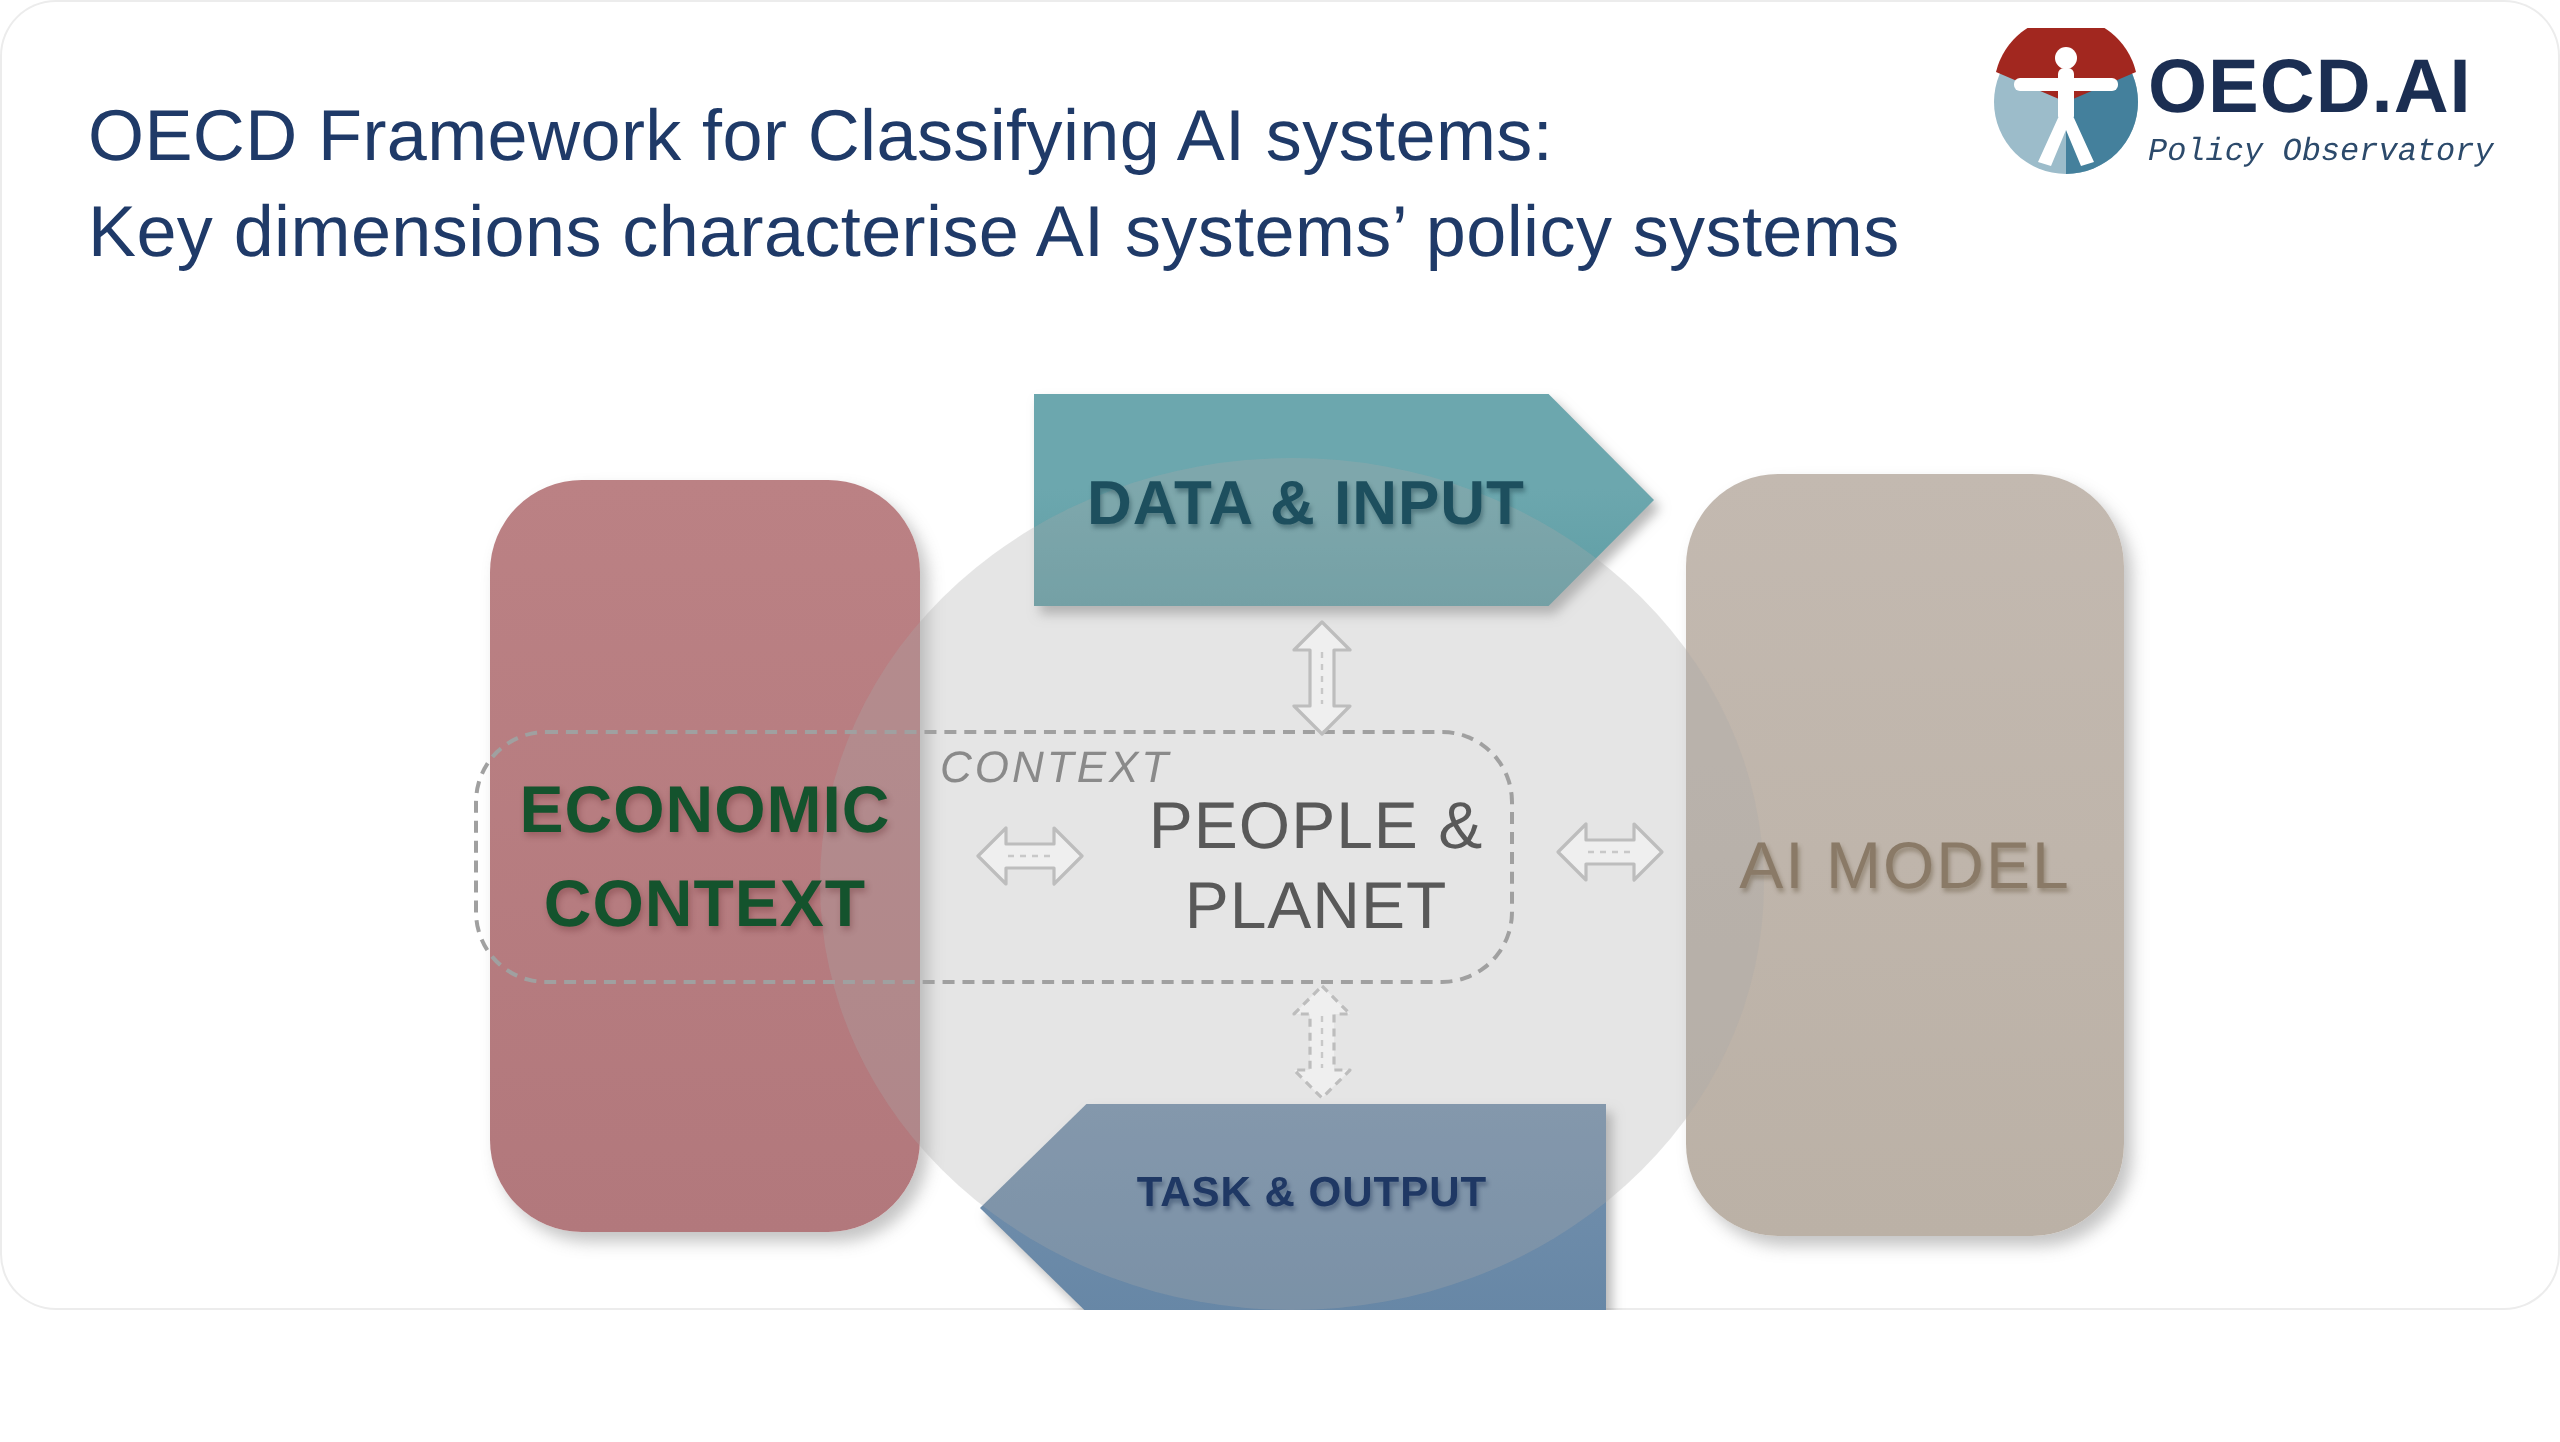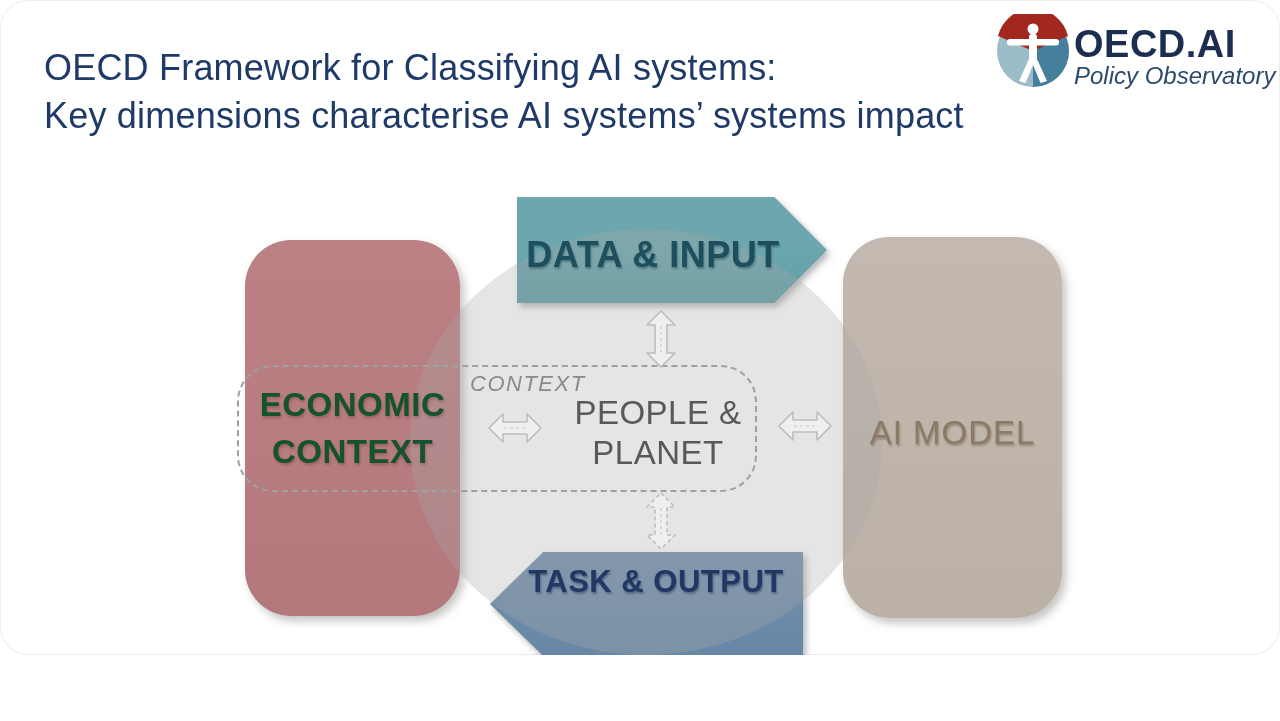--- a/index.html
+++ b/index.html
@@ -14,21 +14,21 @@
     position:absolute;left:44px;top:44px;
     font-size:36px;line-height:48px;color:#1f3a68;letter-spacing:.2px;white-space:nowrap;
   }
   .logo{position:absolute;left:996px;top:14px;display:flex;align-items:center;}
   .logo svg{display:block;}
   .logo-text{margin-left:4px;margin-top:10px;}
   .logo-brand{
     font-size:38px;font-weight:700;color:#1b2e52;letter-spacing:.5px;line-height:40px;white-space:nowrap;
   }
   .logo-tagline{
-    font-family:Liberation Sans, sans-serif;font-style:italic;font-size:24px;color:#2c4a6b;
+    font-family:Liberation Mono, monospace;font-style:italic;font-size:16px;color:#2c4a6b;
     margin-top:0;line-height:24px;white-space:nowrap;
   }
   
   .box{position:absolute;border-radius:46px;box-shadow:4px 5px 8px rgba(125,125,125,.45);}
   .box-rose{left:245px;top:240px;width:215px;height:376px;background:linear-gradient(180deg,#bb8184,#b2787c);}
   .box-tan{left:843px;top:237px;width:219px;height:381px;background:linear-gradient(180deg,#c3b9b0,#bbb1a6);}
   .arrow{position:absolute;}
   .arrow-teal{
     left:517px;top:197px;width:310px;height:106px;
     background:linear-gradient(180deg,#6ca7ae 45%,#5e9da4);
@@ -45,25 +45,25 @@
     background:rgba(168,168,168,.30);
   }
   .context-rect{
     position:absolute;left:237px;top:365px;width:520px;height:127px;box-sizing:border-box;
     border:2px dashed #a0a0a0;border-radius:36px;background:transparent;
   }
   .connector{position:absolute;}
   
   .lbl{position:absolute;text-align:center;letter-spacing:.5px;}
   .lbl-data{
-    left:517px;top:234px;width:272px;font-size:36px;font-weight:700;color:#1d4f5e;
+    left:517px;top:234px;width:272px;font-size:31px;font-weight:700;color:#1d4f5e;
     text-shadow:1px 2px 2px rgba(25,60,70,.40);
   }
   .lbl-task{
-    left:517px;top:564px;width:278px;font-size:31px;font-weight:700;color:#1f3864;
+    left:517px;top:585px;width:278px;font-size:21px;font-weight:700;color:#1f3864;
     text-shadow:1px 2px 2px rgba(20,40,75,.40);
   }
   .lbl-economic{
     left:245px;top:381px;width:215px;font-size:33px;line-height:47px;font-weight:700;color:#14532d;
     text-shadow:1px 2px 3px rgba(85,25,30,.30);
   }
   .lbl-aimodel{
     left:843px;top:414px;width:219px;font-size:33px;font-weight:400;color:#8a7a67;letter-spacing:1px;
     text-shadow:1px 2px 2px rgba(100,85,60,.45);
     text-align:center;
@@ -76,21 +76,21 @@
     color:#8a8a8a;letter-spacing:1.5px;font-weight:400;
   }
 </style>
 </head>
 <body>
 
 <div id="slide">
 
   <div class="title">
     <div>OECD Framework for Classifying AI systems:</div>
-    <div>Key dimensions characterise AI systems’ systems impact</div>
+    <div>Key dimensions characterise AI systems’ policy systems</div>
   </div>
 
   <div class="logo">
     <span>
       <svg width="74" height="74" viewBox="0 0 74 74">
         <circle cx="37" cy="37" r="36" fill="#9cbcca"></circle>
         <path d="M37 1 A36 36 0 0 1 37 73 Z" fill="#44809c"></path>
         <path d="M37 37 L2 22 A36 36 0 0 1 72 22 Z" fill="#a2271f"></path>
         <circle cx="37" cy="15" r="5.5" fill="#ffffff"></circle>
         <rect x="33" y="20" width="8" height="27" rx="3" fill="#ffffff"></rect>

